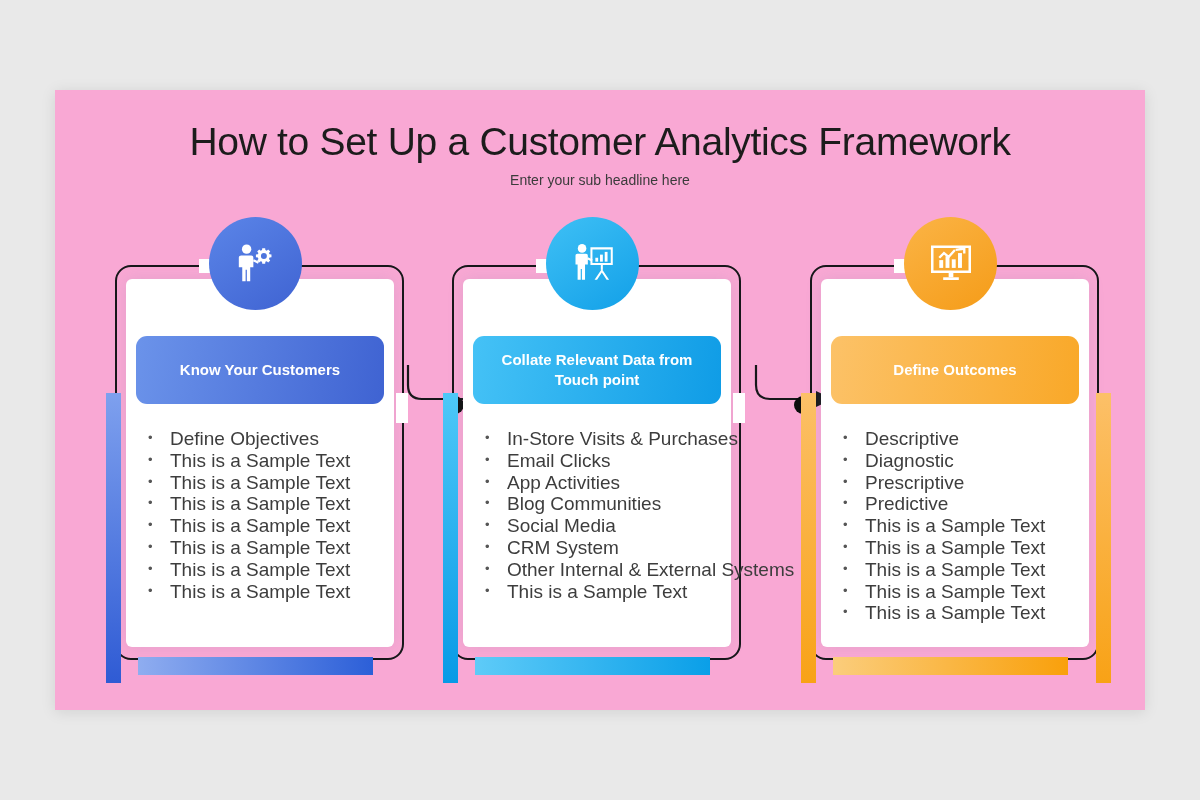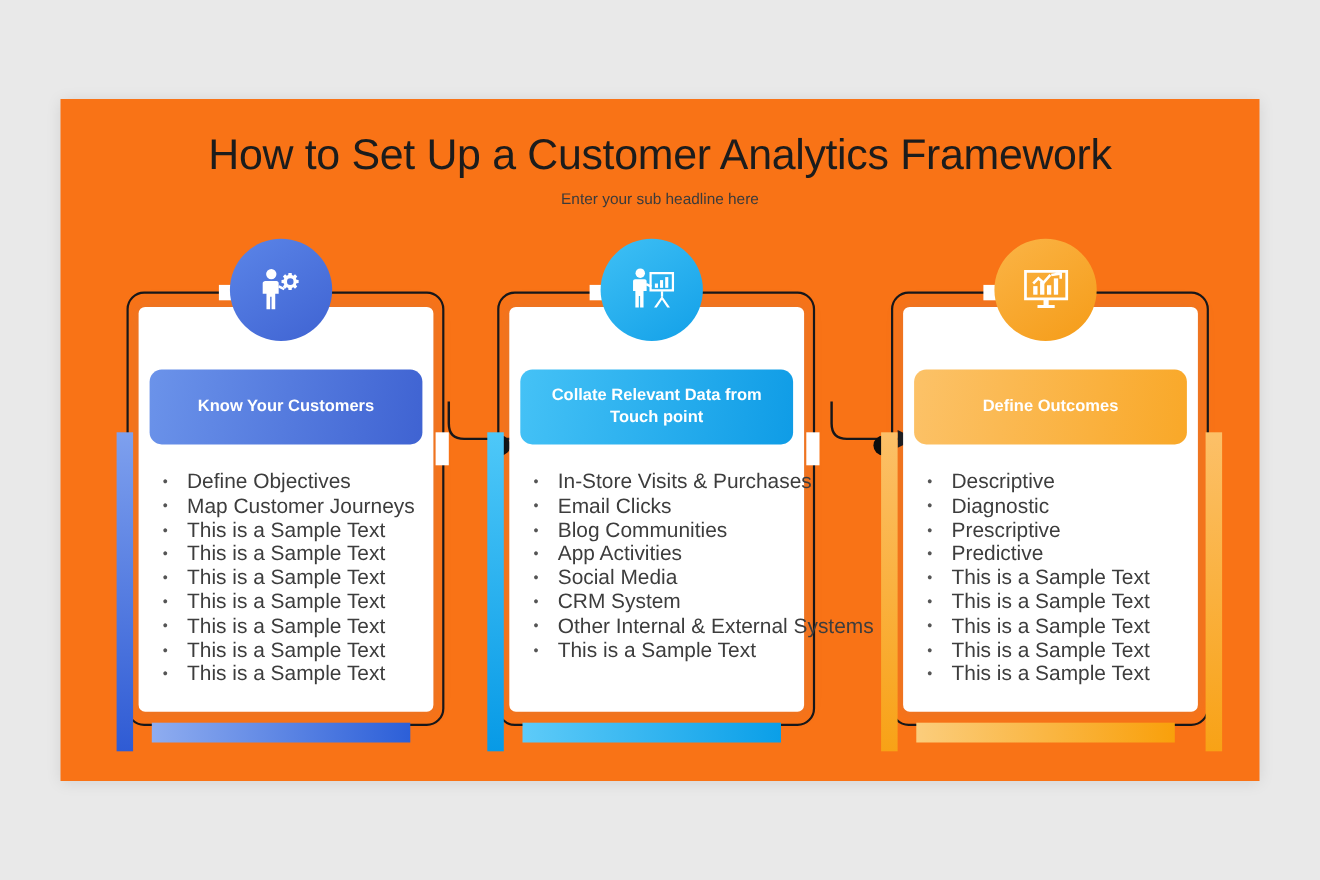--- a/index.html
+++ b/index.html
@@ -174,21 +174,21 @@
     height: 405px;
     pointer-events: none;
   }
   .conn-1 { left: 337px; }
   .conn-2 { left: 685px; }
   .connector svg { width: 100%; height: 100%; overflow: visible; }
 </style>
 </head>
 <body style="background: rgb(233, 233, 233);">
 
-<div class="slide" style="background: #f97316; padding-left: 44px;">
+<div class="slide" style="background: #f9a8d4; padding-left: 44px;">
 
   <div class="title">How to Set Up a Customer Analytics Framework</div>
   <div class="subtitle">Enter your sub headline here</div>
 
   <div class="col col-1">
     <div class="card"></div>
     <div class="frame"></div>
     <div class="frame-gap-top"></div>
     <div class="frame-gap-right"></div>
 
@@ -201,21 +201,20 @@
         <path d="M13 21h13c1.5 0 2.6 1.1 2.6 2.6v12.4h-4V54h-4.3V39.5h-1.6V54h-4.3V36H10V23.6C10 22.1 11.5 21 13 21z"></path>
         <path d="M28 28.5l6.5 3.2 1.3-2.6-6.5-3.2z"></path>
         <path d="M44 14.2l1.7.7 1.9-1.6 2.6 2.6-1.6 1.9.7 1.7 2.5.3v3.7l-2.5.3-.7 1.7 1.6 1.9-2.6 2.6-1.9-1.6-1.7.7-.3 2.5h-3.7l-.3-2.5-1.7-.7-1.9 1.6-2.6-2.6 1.6-1.9-.7-1.7-2.5-.3v-3.7l2.5-.3.7-1.7-1.6-1.9 2.6-2.6 1.9 1.6 1.7-.7.3-2.5h3.7zM42.1 18a3.8 3.8 0 100 7.6 3.8 3.8 0 000-7.6z"></path>
       </svg>
     </div>
 
     <div class="pill" id="c1-pill" style="background: linear-gradient(100deg, rgb(107, 147, 234), rgb(63, 99, 210));">Know Your Customers</div>
 
     <ul class="bullets">
       <li>Define Objectives</li>
-      <li>Map Customer Journeys</li>
       <li>This is a Sample Text</li>
       <li>This is a Sample Text</li>
       <li>This is a Sample Text</li>
       <li>This is a Sample Text</li>
       <li>This is a Sample Text</li>
       <li>This is a Sample Text</li>
       <li>This is a Sample Text</li>
     </ul>
   </div>
 
@@ -249,22 +248,22 @@
         <path d="M42 33h2.6v6.5h-2.6z"></path>
         <path d="M43.3 38.5L34 52h3.2l6.1-9 6.1 9h3.2z"></path>
       </svg>
     </div>
 
     <div class="pill" id="c2-pill" style="background: linear-gradient(100deg, rgb(69, 194, 246), rgb(15, 156, 230));">Collate Relevant Data from Touch point</div>
 
     <ul class="bullets">
       <li>In-Store Visits &amp; Purchases</li>
       <li>Email Clicks</li>
+      <li>App Activities</li>
       <li>Blog Communities</li>
-      <li>App Activities</li>
       <li>Social Media</li>
       <li>CRM System</li>
       <li>Other Internal &amp; External Systems</li>
       <li>This is a Sample Text</li>
     </ul>
   </div>
 
   <div class="connector conn-2">
     <svg viewBox="0 0 120 405" preserveAspectRatio="none">
       <path d="M16 100 L16 120 Q16 134 30 134 L76 134" fill="none" stroke="#17171a" stroke-width="2.2"></path>

